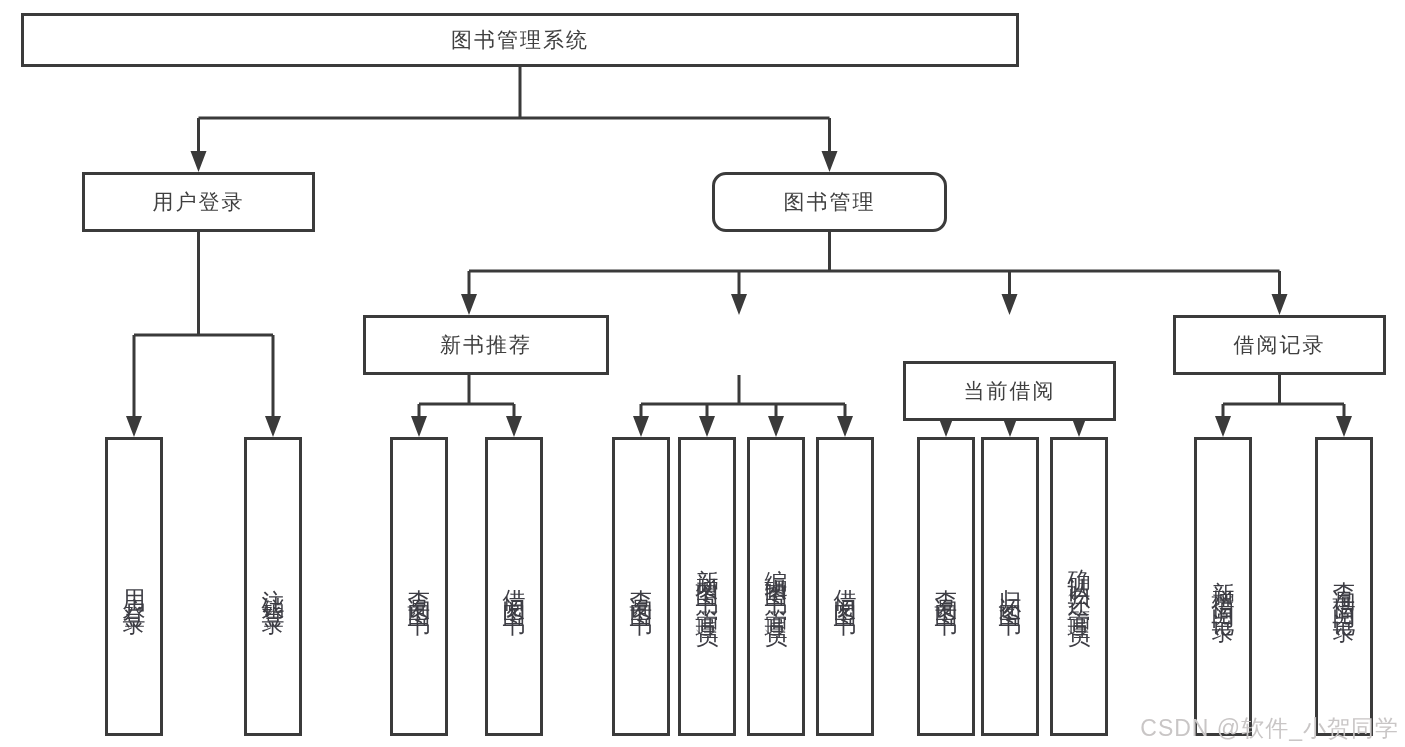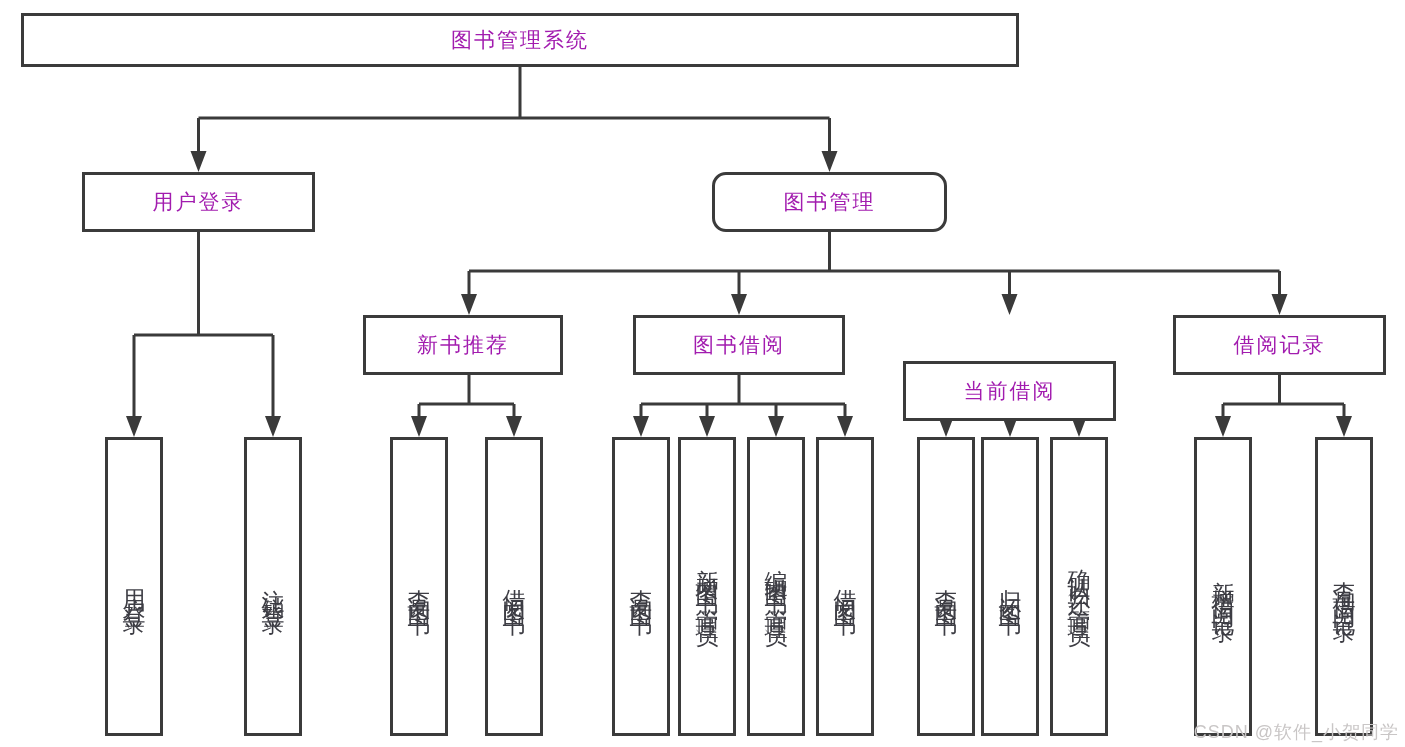--- a/index.html
+++ b/index.html
@@ -22,21 +22,21 @@
     border: 3px solid #3b3b3b;
     background: #ffffff;
     display: flex;
     align-items: center;
     justify-content: center;
     text-align: center;
   }
   .node .hlabel {
     font-size: 21px;
     letter-spacing: 2px;
-    color: #a21caf;
+    color: #404040;
     white-space: nowrap;
   }
   .leaf .vlabel {
     writing-mode: vertical-rl;
     text-orientation: mixed;
     font-size: 23px;
     letter-spacing: 8px;
     line-height: 1;
     color: #3d3d44;
   }
@@ -52,21 +52,21 @@
     stroke-width: 3;
   }
   #connectors path.arrows {
     fill: #3a3a3a;
     stroke: none;
   }
   #watermark {
     position: absolute;
     right: 6px;
     bottom: 3px;
-    font-size: 18px;
+    font-size: 23px;
     letter-spacing: 1px;
     color: #c9c6c6;
     z-index: 10;
     white-space: nowrap;
   }
 </style>
 </head>
 <body>
 
 <div id="stage">
@@ -132,25 +132,22 @@
     <span class="hlabel">图书管理系统</span>
   </div>
 
   <div class="node" style="left:82px; top:172px; width:233px; height:60px;">
     <span class="hlabel">用户登录</span>
   </div>
   <div class="node" style="left:712px; top:172px; width:235px; height:60px;border-radius:14px;">
     <span class="hlabel">图书管理</span>
   </div>
 
-  <div class="node" style="left:363px; top:315px; width:200px; height:60px;">
+  <div class="node" style="left:363px; top:315px; width:246px; height:60px;">
     <span class="hlabel">新书推荐</span>
-  </div>
-  <div class="node" style="left:633px; top:315px; width:212px; height:60px;">
-    <span class="hlabel">图书借阅</span>
   </div>
   <div class="node" style="left:903px; top:315px; width:213px; height:60px;margin-top:46px;">
     <span class="hlabel">当前借阅</span>
   </div>
   <div class="node" style="left:1173px; top:315px; width:213px; height:60px;">
     <span class="hlabel">借阅记录</span>
   </div>
 
   <div class="node leaf" style="left:105px; top:437px; width:58px; height:299px;">
     <span class="vlabel">用户登录</span>

